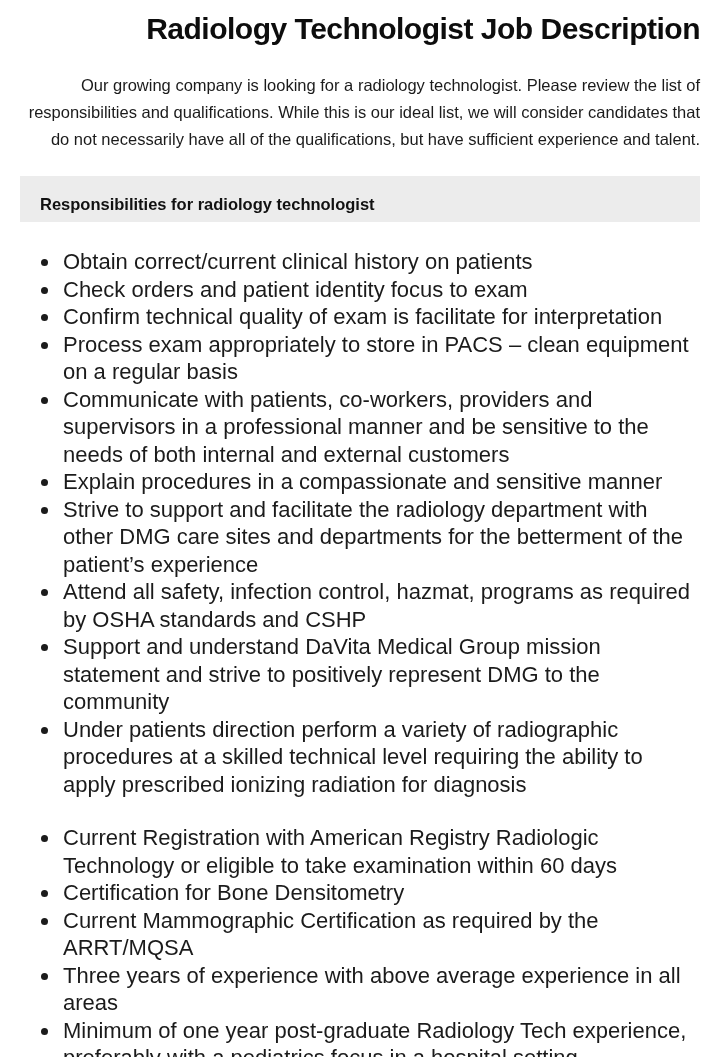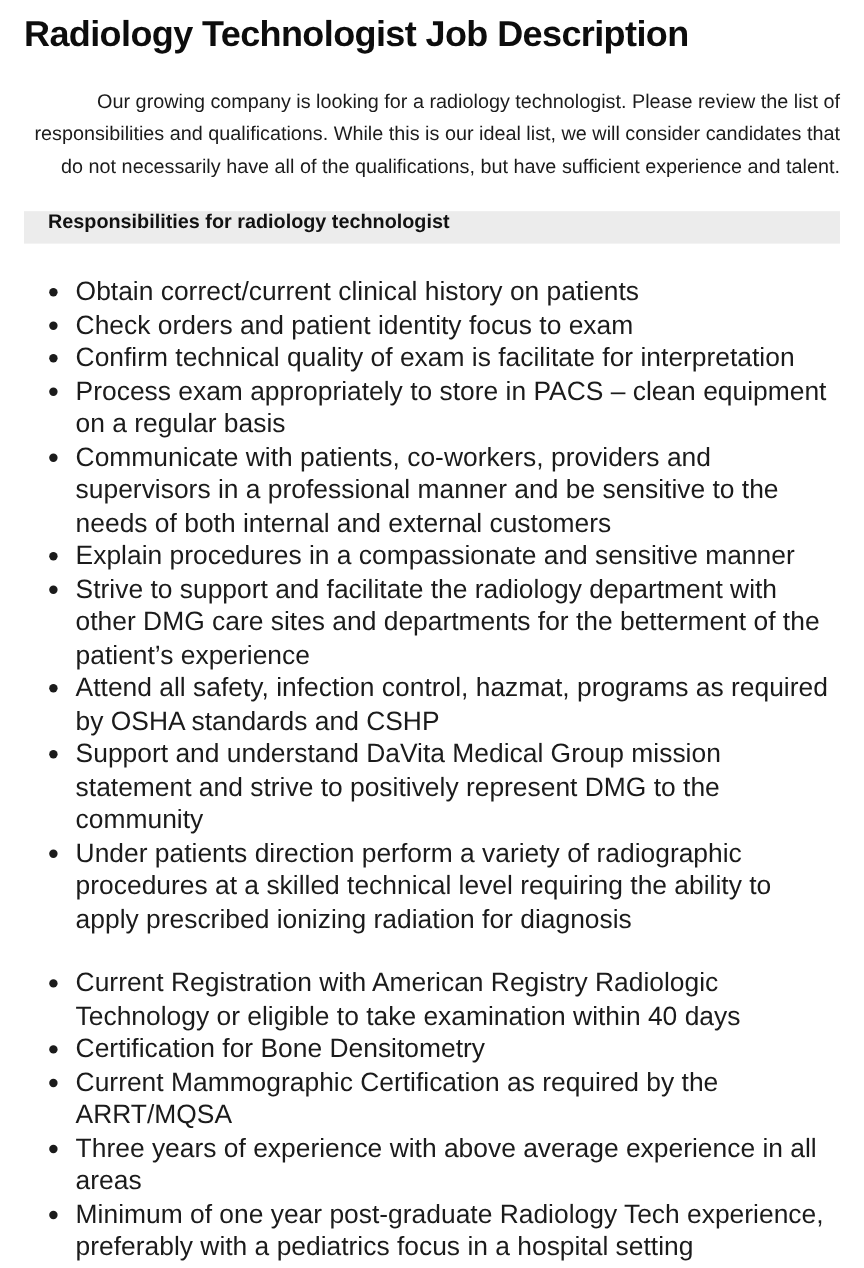--- a/index.html
+++ b/index.html
@@ -9,36 +9,36 @@
     height: 1057px;
     overflow: hidden;
     background: #ffffff;
     color: #161616;
     font-family: "Liberation Sans", "DejaVu Sans", sans-serif;
   }
   .page { padding-top: 6px; }
   h1.page-title {
     font-size: 30px;
     font-weight: 800;
-    text-align: left;
+    text-align: right;
     margin: 6px 20px 26px 20px;
     letter-spacing: -0.5px;
     color: #0d0d0d;
   }
   .intro {
     margin: 0 20px 23px 20px;
     font-size: 16.5px;
     line-height: 27px;
     color: #1b1b1b;
     text-align: right;
   }
   .section-header {
     margin: 0 20px 26px 20px;
     background: #ececec;
-    padding: 0 20px 8px 20px;
+    padding: 19px 20px 8px 20px;
     font-size: 16.5px;
     font-weight: 700;
     color: #111111;
   }
   .bullet-list {
     margin: 0 20px 26px 20px;
     padding: 0 0 0 41px;
     font-size: 22px;
     line-height: 27.5px;
     color: #1b1b1b;
@@ -67,21 +67,21 @@
     <li>Communicate with patients, co-workers, providers and supervisors in a professional manner and be sensitive to the needs of both internal and external customers</li>
     <li>Explain procedures in a compassionate and sensitive manner</li>
     <li>Strive to support and facilitate the radiology department with other DMG care sites and departments for the betterment of the patient’s experience</li>
     <li>Attend all safety, infection control, hazmat, programs as required by OSHA standards and CSHP</li>
     <li>Support and understand DaVita Medical Group mission statement and strive to positively represent DMG to the community</li>
     <li>Under patients direction perform a variety of radiographic procedures at a skilled technical level requiring the ability to apply prescribed ionizing radiation for diagnosis</li>
   </ul>
 
 
   <ul class="bullet-list">
-    <li>Current Registration with American Registry Radiologic Technology or eligible to take examination within 40 days</li>
+    <li>Current Registration with American Registry Radiologic Technology or eligible to take examination within 60 days</li>
     <li>Certification for Bone Densitometry</li>
     <li>Current Mammographic Certification as required by the ARRT/MQSA</li>
     <li>Three years of experience with above average experience in all areas</li>
     <li>Minimum of one year post-graduate Radiology Tech experience, preferably with a pediatrics focus in a hospital setting</li>
     <li>Knowledge of procedures/positions for orthopedic examinations</li>
     <li></li>
   </ul>
 
 </div>
 

